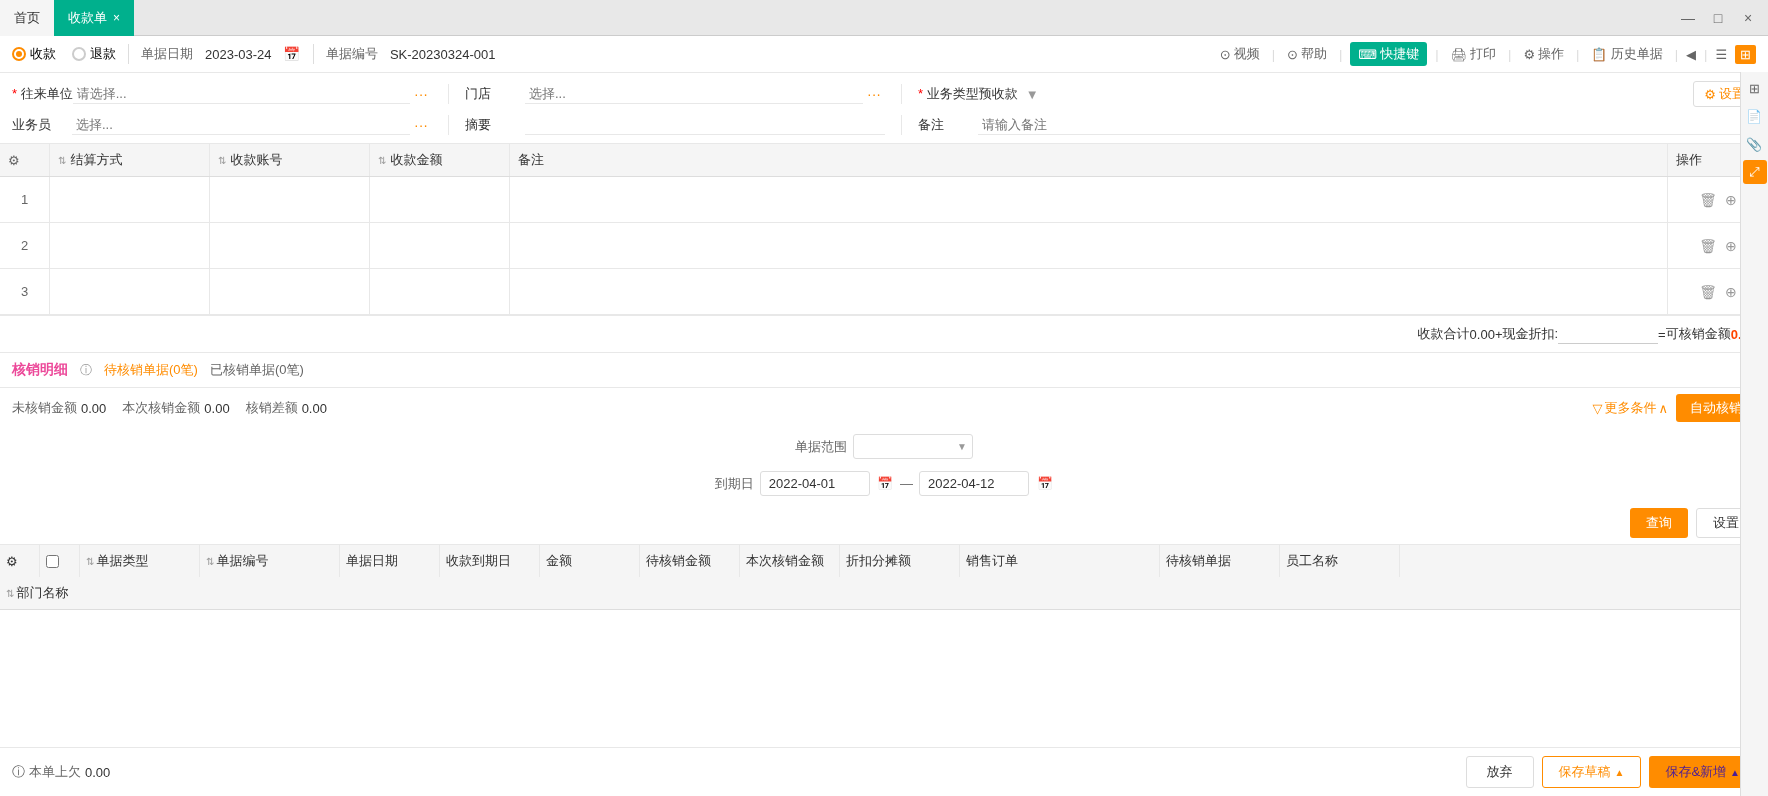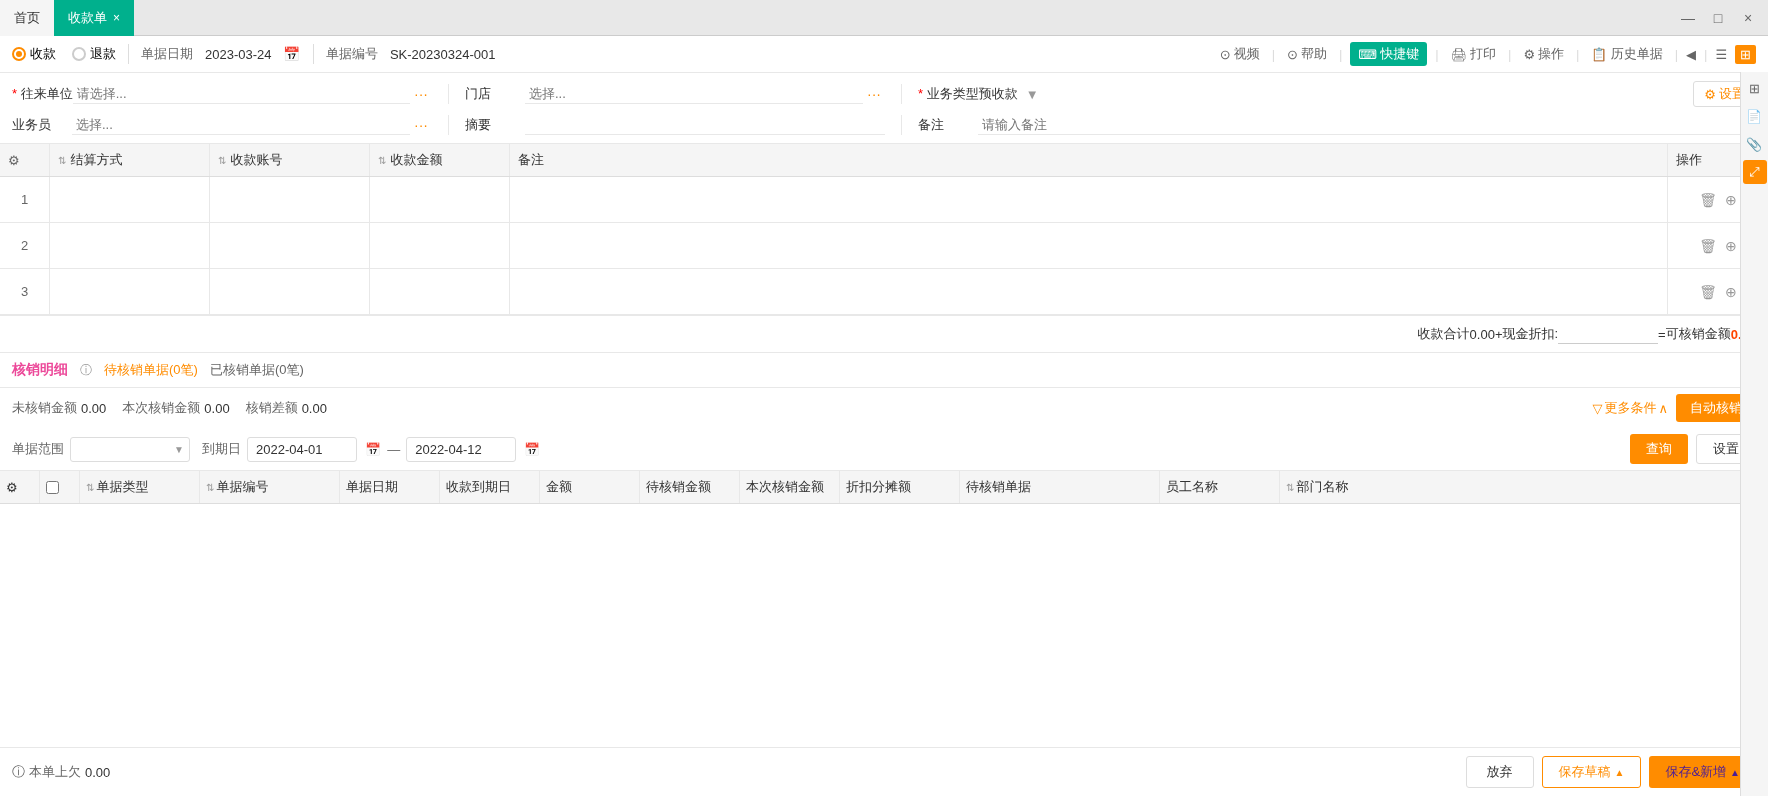--- a/index.html
+++ b/index.html
@@ -108,21 +108,21 @@
     .stat-item { display: flex; align-items: center; gap: 4px; color: #666; font-size: 13px; }
     .stat-value { color: #333; }
     .stats-right { margin-left: auto; display: flex; align-items: center; gap: 8px; }
     .filter-btn { color: #ff8c00; cursor: pointer; font-size: 13px; display: flex; align-items: center; gap: 2px; }
     .auto-btn {
       background: #ff8c00; color: #fff; border: none; padding: 5px 14px;
       border-radius: 3px; cursor: pointer; font-size: 13px;
     }
 
     
-    .filter-row { display: flex; align-items: center; padding: 6px 12px; gap: 12px; background: #fff; border-bottom: 1px solid #e8e8e8; }
+    .filter-row { display: flex; align-items: center; padding: 6px 12px; gap: 12px; background: #fff; border-bottom: 1px solid #e8e8e8; flex-direction: column; }
     .filter-field { display: flex; align-items: center; gap: 6px; color: #666; }
     .filter-select {
       border: 1px solid #ddd; border-radius: 3px; padding: 4px 24px 4px 8px;
       color: #333; outline: none; background: #fff; appearance: none; min-width: 120px;
       cursor: pointer; position: relative;
     }
     .select-wrapper { position: relative; display: inline-flex; align-items: center; }
     .select-arrow { position: absolute; right: 6px; color: #999; pointer-events: none; font-size: 10px; }
     .date-input {
       border: 1px solid #ddd; border-radius: 3px; padding: 4px 8px;
@@ -480,20 +480,23 @@
       <div class="bth">
         <span>待核销金额</span>
       </div>
       <div class="bth">
         <span>本次核销金额</span>
       </div>
       <div class="bth">
         <span>折扣分摊额</span>
       </div>
       <div class="bth">
+        <span>销售订单</span>
+      </div>
+      <div class="bth">
         <span>待核销单据</span>
       </div>
       <div class="bth">
         <span>员工名称</span>
       </div>
       <div class="bth">
         <span class="sort-icon">⇅</span>
         <span>部门名称</span>
       </div>
     </div>

